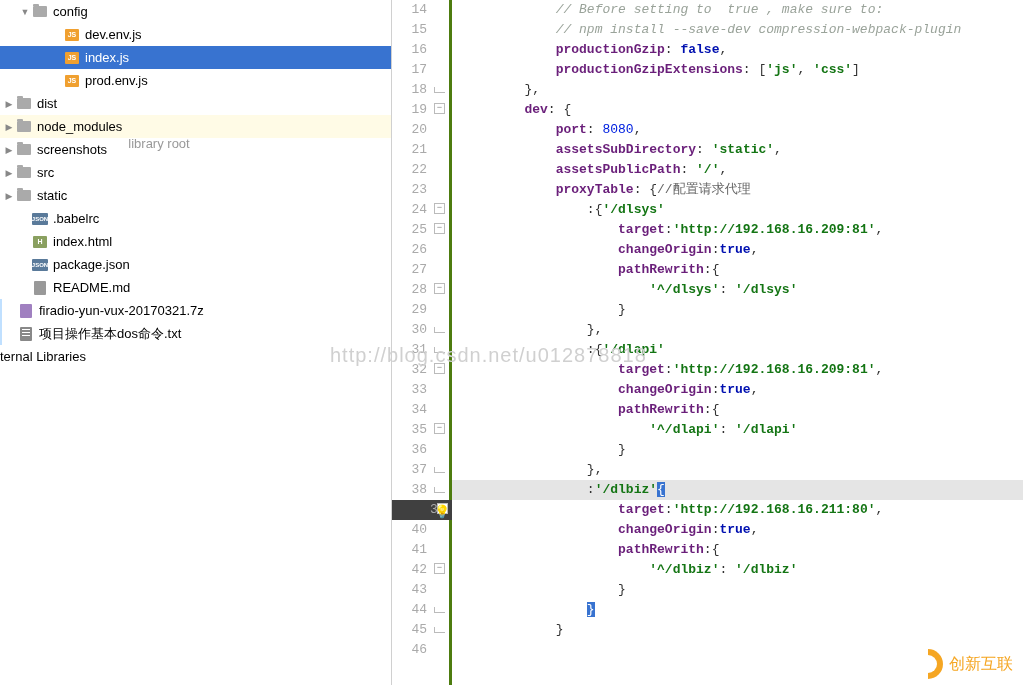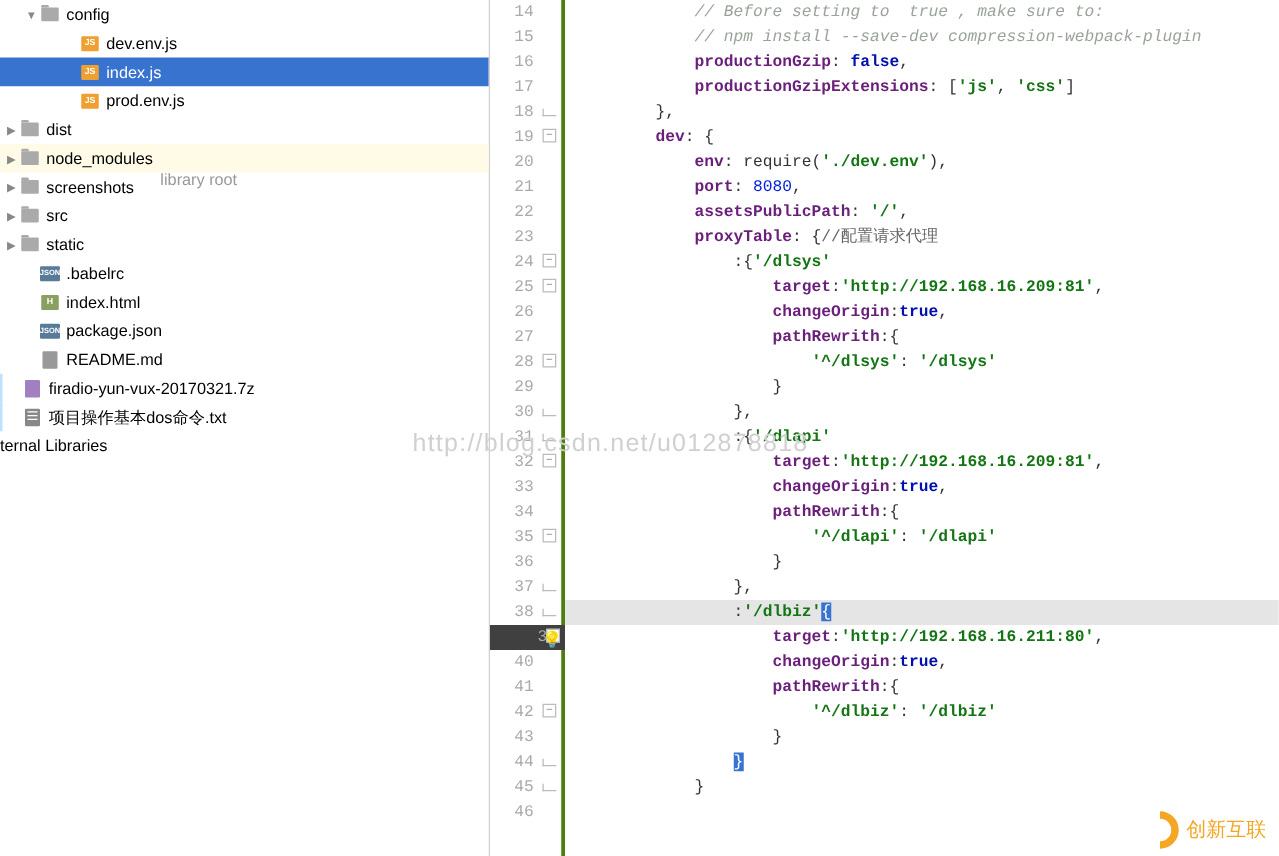--- a/index.html
+++ b/index.html
@@ -228,22 +228,22 @@
         <div class="gutter-line">46</div>
       </div>
     <div class="code" id="code">
       <span class="bulb">💡</span>
     <div class="code-line"><span>            </span><span class="c-comment">// Before setting to  true , make sure to:</span></div>
         <div class="code-line"><span>            </span><span class="c-comment">// npm install --save-dev compression-webpack-plugin</span></div>
         <div class="code-line"><span>            </span><span class="c-key">productionGzip</span><span class="c-punc">: </span><span class="c-bool">false</span><span class="c-punc">,</span></div>
         <div class="code-line"><span>            </span><span class="c-key">productionGzipExtensions</span><span class="c-punc">: [</span><span class="c-str">'js'</span><span class="c-punc">, </span><span class="c-str">'css'</span><span class="c-punc">]</span></div>
         <div class="code-line"><span>        </span><span class="c-punc">},</span></div>
         <div class="code-line"><span>        </span><span class="c-key">dev</span><span class="c-punc">: {</span></div>
-        <div class="code-line"><span>            </span><span class="c-key">env</span><span class="c-punc">: require(</span><span class="c-str">'./dev.env'</span><span class="c-punc">),</span></div>
         <div class="code-line"><span>            </span><span class="c-key">port</span><span class="c-punc">: </span><span class="c-num">8080</span><span class="c-punc">,</span></div>
+        <div class="code-line"><span>            </span><span class="c-key">assetsSubDirectory</span><span class="c-punc">: </span><span class="c-str">'static'</span><span class="c-punc">,</span></div>
         <div class="code-line"><span>            </span><span class="c-key">assetsPublicPath</span><span class="c-punc">: </span><span class="c-str">'/'</span><span class="c-punc">,</span></div>
         <div class="code-line"><span>            </span><span class="c-key">proxyTable</span><span class="c-punc">: {</span><span class="c-zh">//配置请求代理</span></div>
         <div class="code-line"><span>                </span><span class="c-punc">:{</span><span class="c-str">'/dlsys'</span></div>
         <div class="code-line"><span>                    </span><span class="c-key">target</span><span class="c-punc">:</span><span class="c-str">'http://192.168.16.209:81'</span><span class="c-punc">,</span></div>
         <div class="code-line"><span>                    </span><span class="c-key">changeOrigin</span><span class="c-punc">:</span><span class="c-bool">true</span><span class="c-punc">,</span></div>
         <div class="code-line"><span>                    </span><span class="c-key">pathRewrith</span><span class="c-punc">:{</span></div>
         <div class="code-line"><span>                        </span><span class="c-str">'^/dlsys'</span><span class="c-punc">: </span><span class="c-str">'/dlsys'</span></div>
         <div class="code-line"><span>                    </span><span class="c-punc">}</span></div>
         <div class="code-line"><span>                </span><span class="c-punc">},</span></div>
         <div class="code-line"><span>                </span><span class="c-punc">:{</span><span class="c-str">'/dlapi'</span></div>

